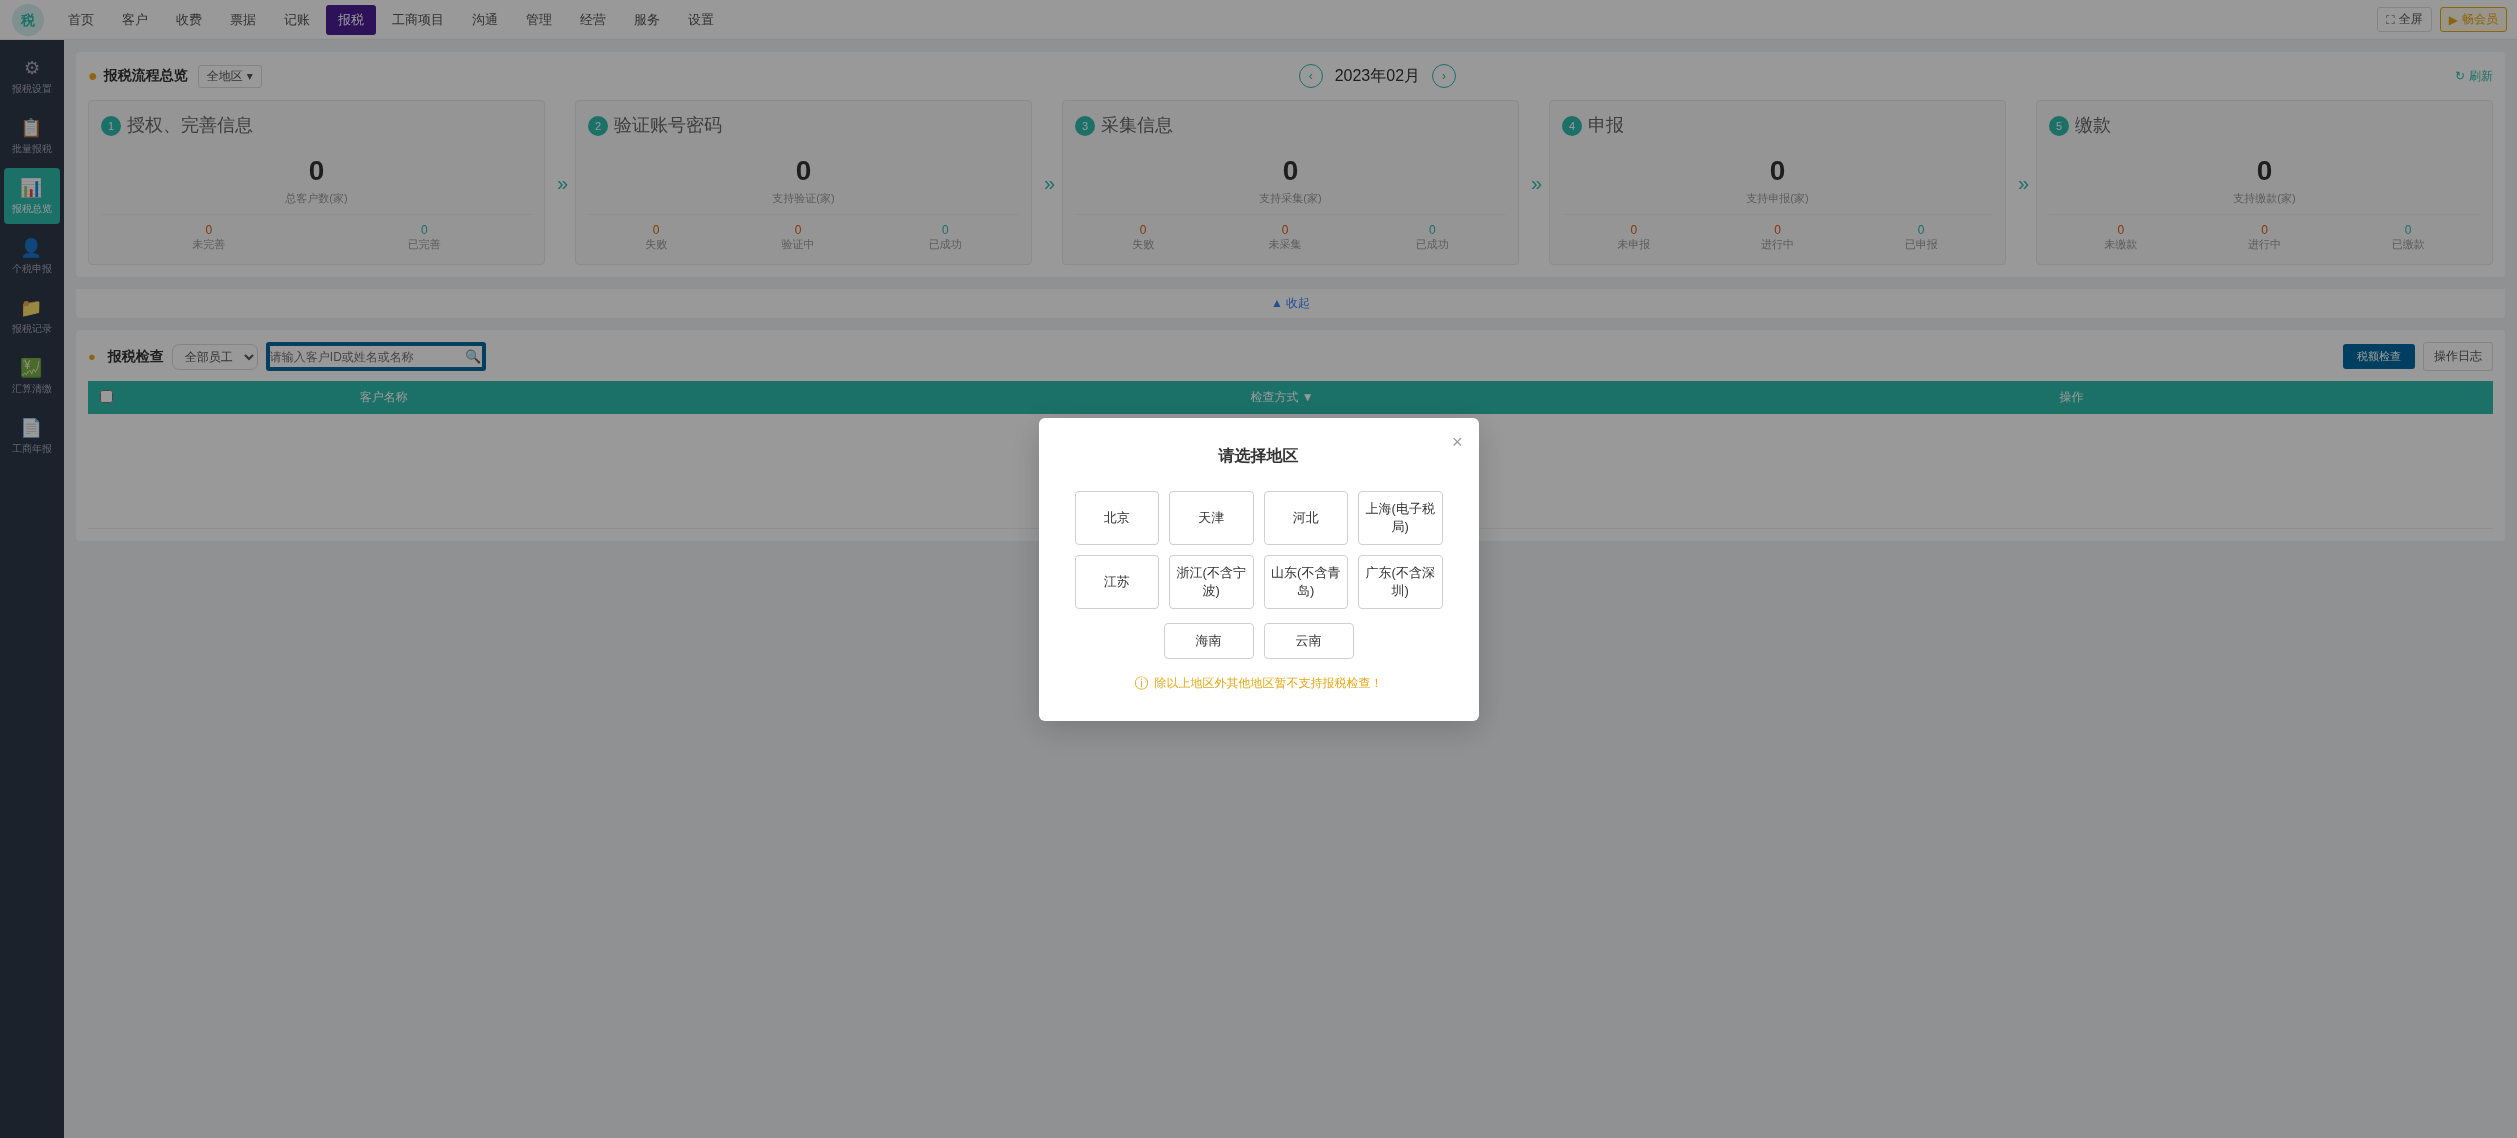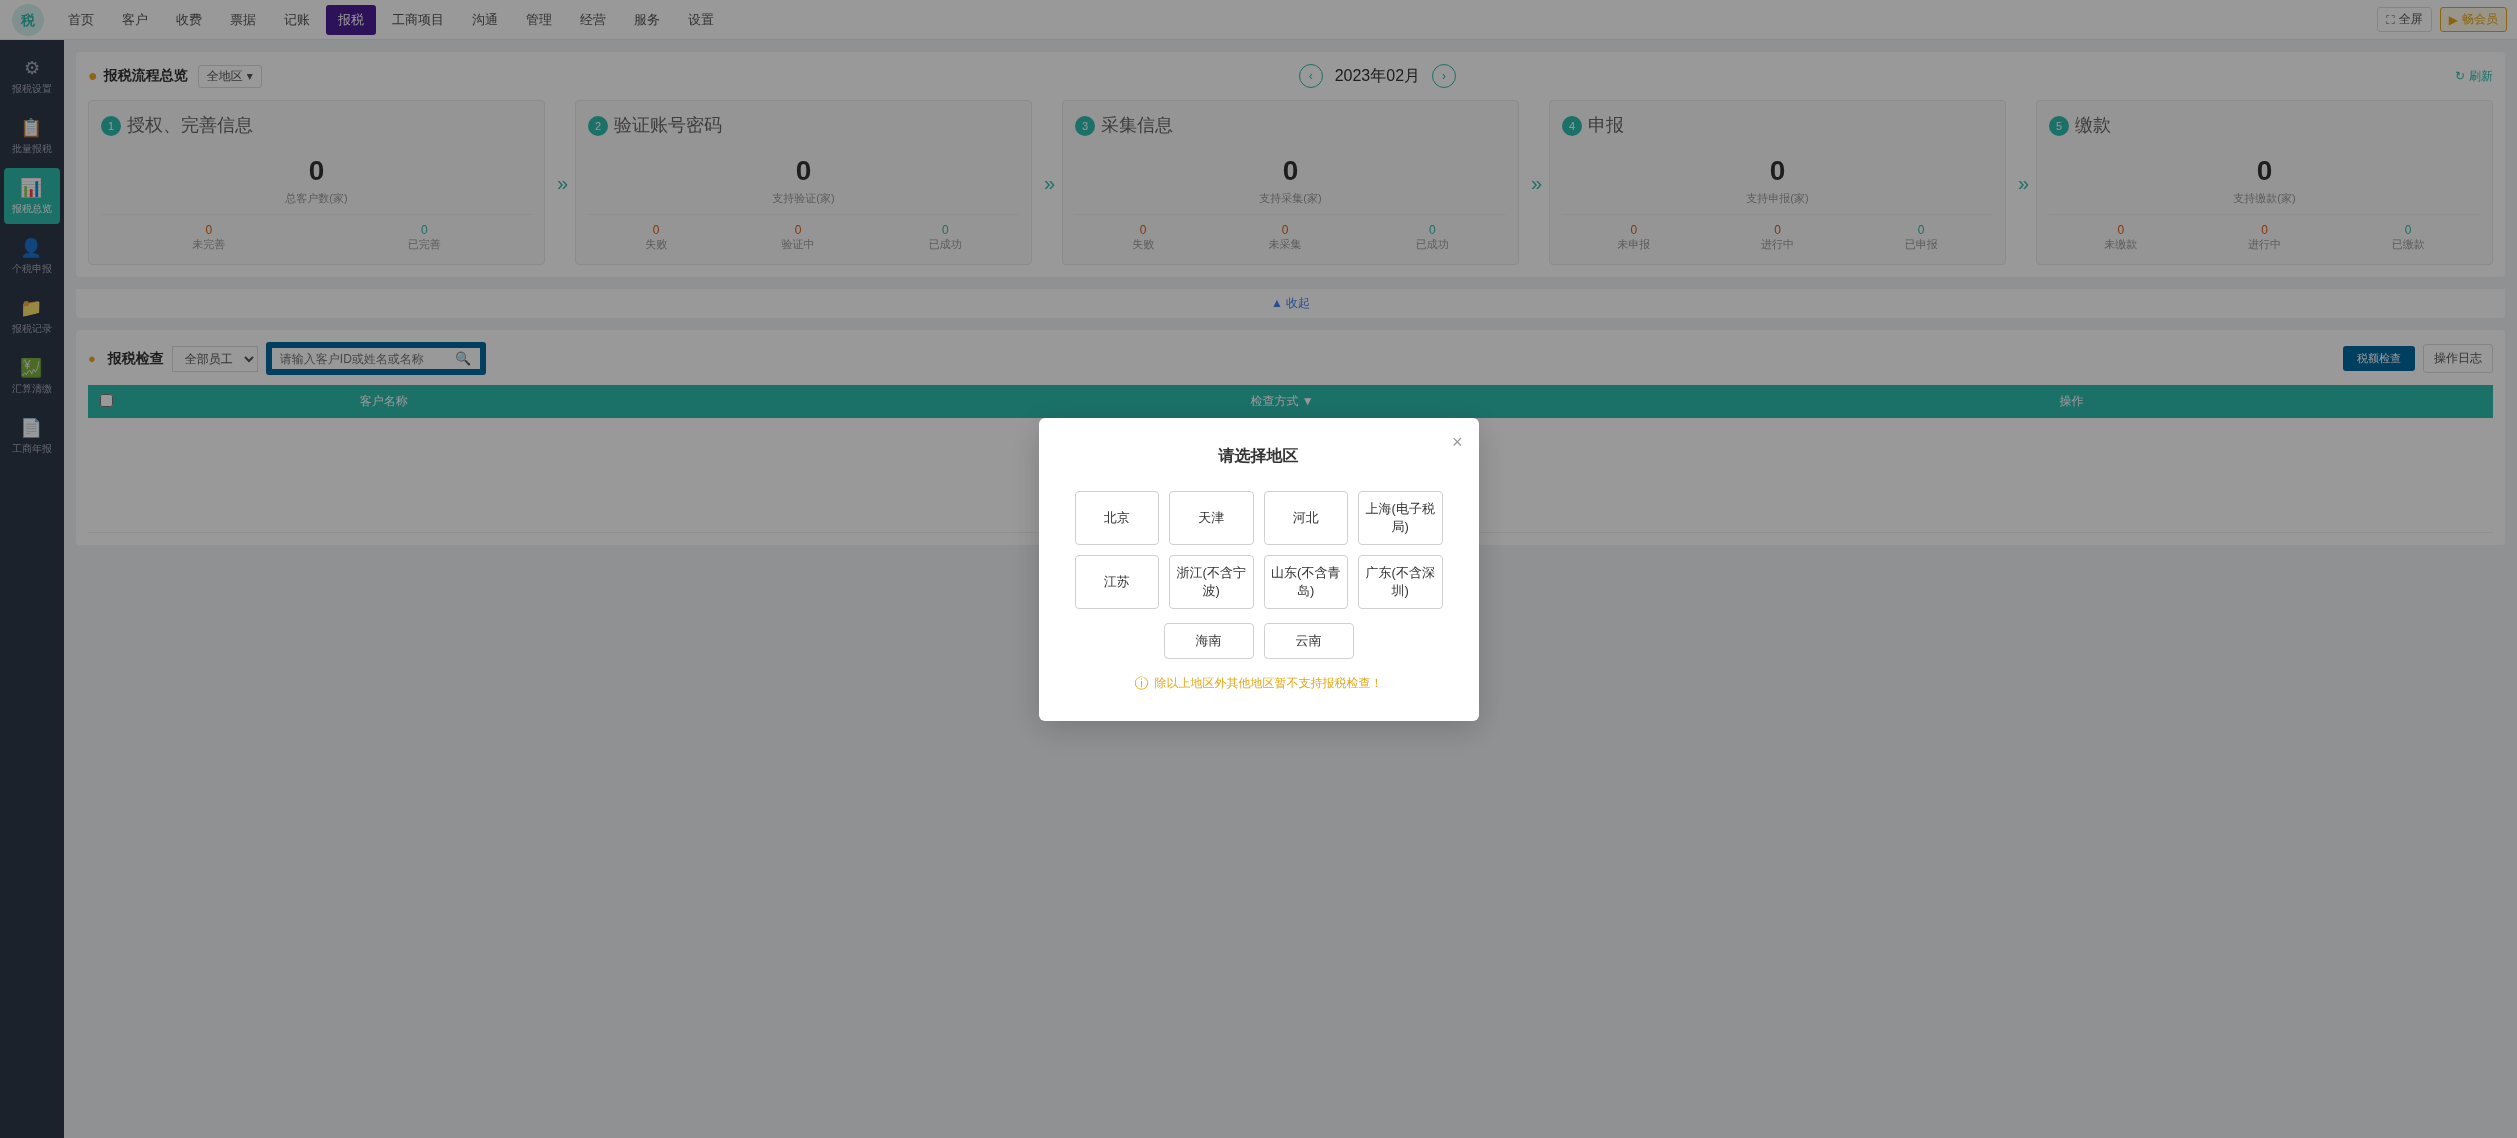--- a/index.html
+++ b/index.html
@@ -231,32 +231,32 @@
       margin-bottom: 10px;
     }
     .check-title {
       font-size: 14px;
       font-weight: bold;
       color: #333;
     }
     .filter-select {
       border: 1px solid #ddd;
       padding: 4px 8px;
-      border-radius: 0;
+      border-radius: 7px;
       font-size: 12px;
       color: #555;
       background: #fff;
       cursor: pointer;
     }
     .search-input-wrap {
       display: flex;
       align-items: center;
-      border: 6px solid #0369a1;
+      border: 4px solid #0369a1;
       border-radius: 3px;
-      padding: 3px 8px;
+      padding: 3px 0;
       flex: 1;
       max-width: 220px;
     }
     .search-input {
       border: none;
       outline: none;
       font-size: 12px;
       flex: 1;
       background: transparent;
     }

